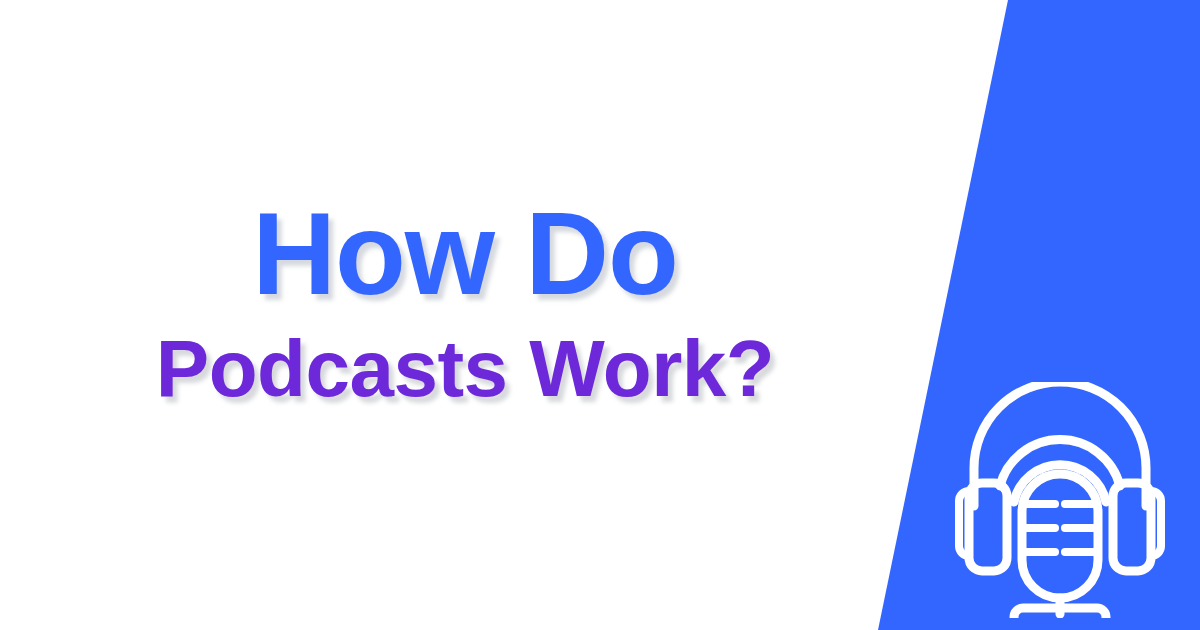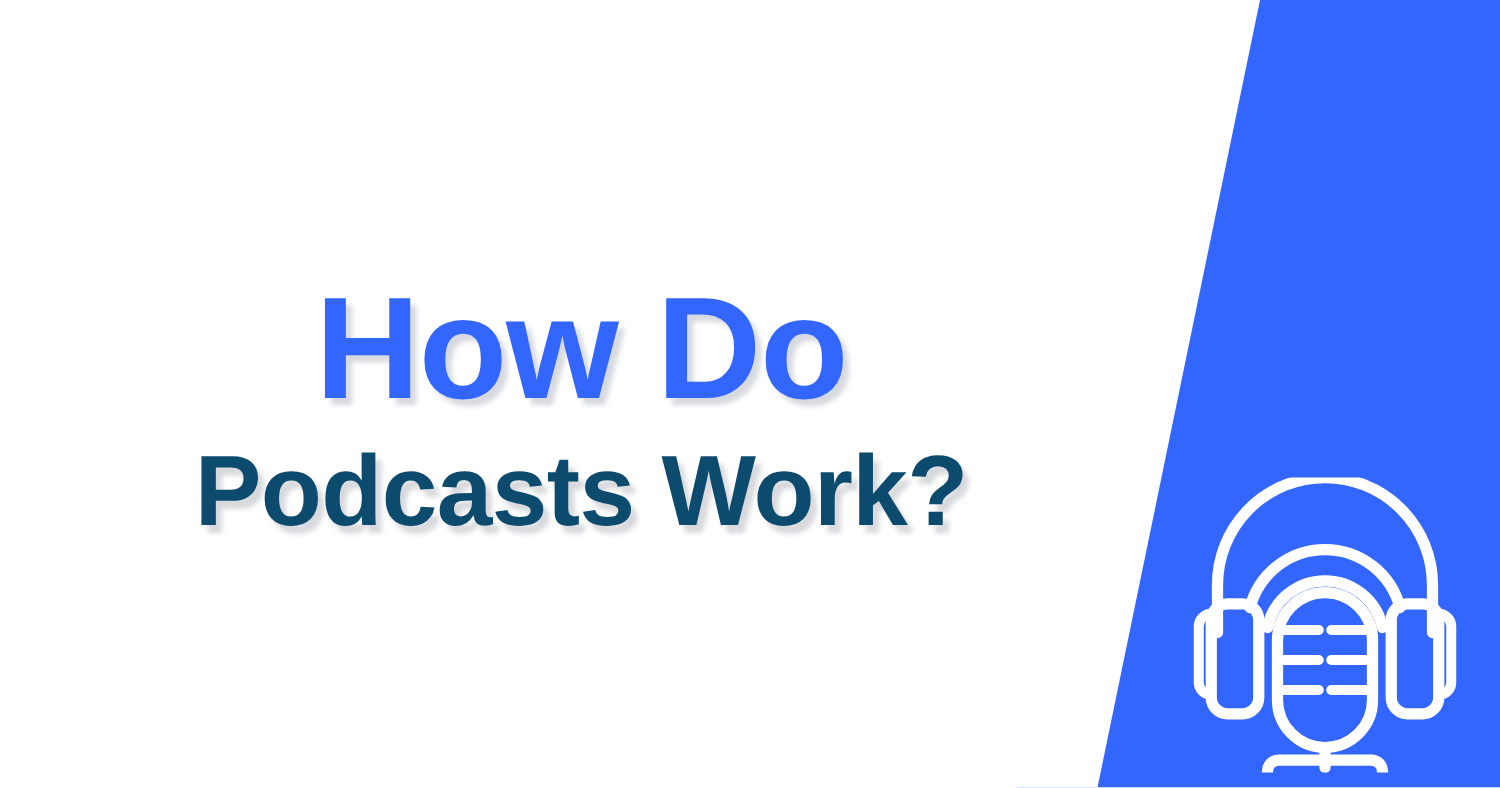--- a/index.html
+++ b/index.html
@@ -29,42 +29,41 @@
     clip-path: polygon(1008px 0px, 1200px 0px, 1200px 630px, 878px 630px);
   }
 
   
   .text-block {
     position: absolute;
     left: 0;
     top: 196px;
     width: 930px;
     text-align: center;
-    margin-top: 24px;
   }
 
   .headline {
     margin: 0;
     font-size: 116px;
     line-height: 116px;
     font-weight: 700;
     letter-spacing: -1px;
     color: #3366FF;
     text-shadow: 5px 6px 4px rgba(120, 130, 150, 0.30);
     white-space: nowrap;
   }
 
   .subheadline {
     margin: 0;
     margin-top: 16px;
     font-size: 80px;
     line-height: 82px;
     font-weight: 700;
     letter-spacing: -0.5px;
-    color: #0c4a6e;
+    color: #6d28d9;
     text-shadow: 5px 6px 4px rgba(130, 136, 146, 0.32);
     white-space: nowrap;
   }
 
   
   .podcast-icon {
     position: absolute;
     left: 952px;
     top: 382px;
     width: 216px;

